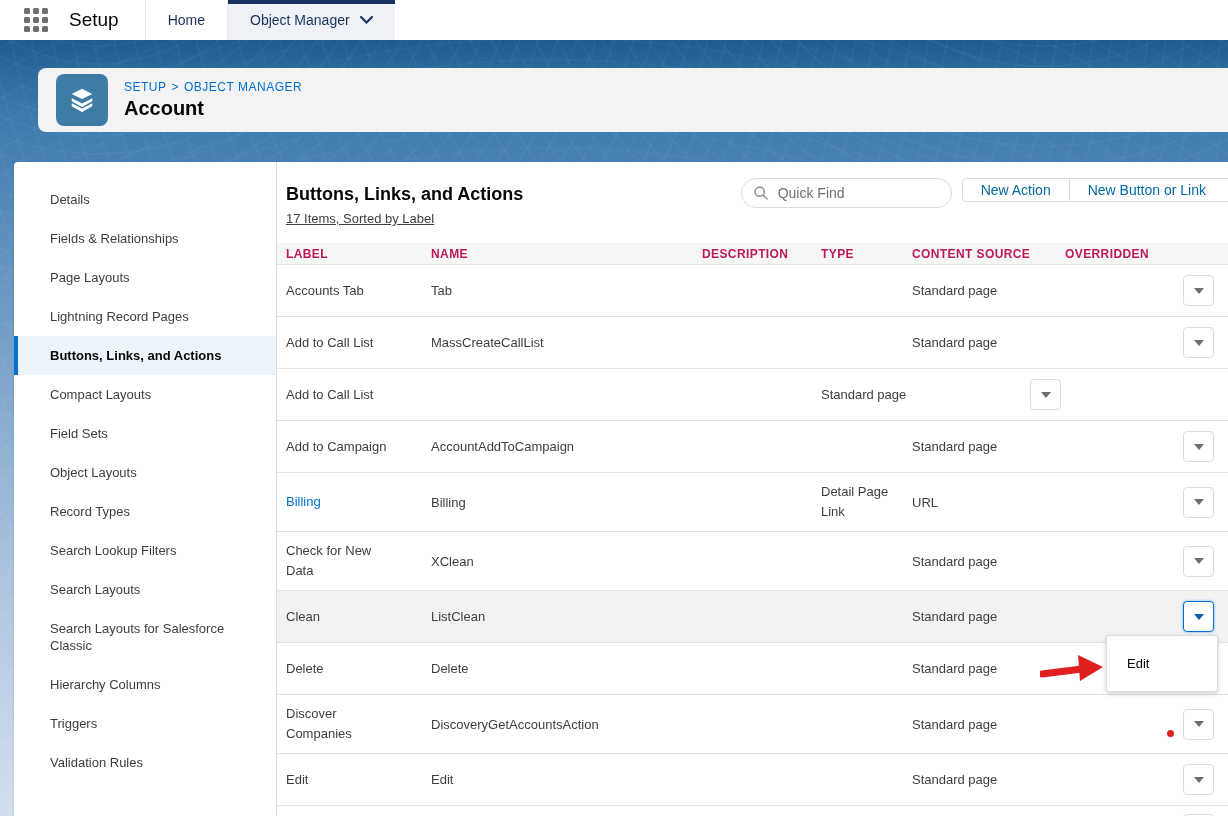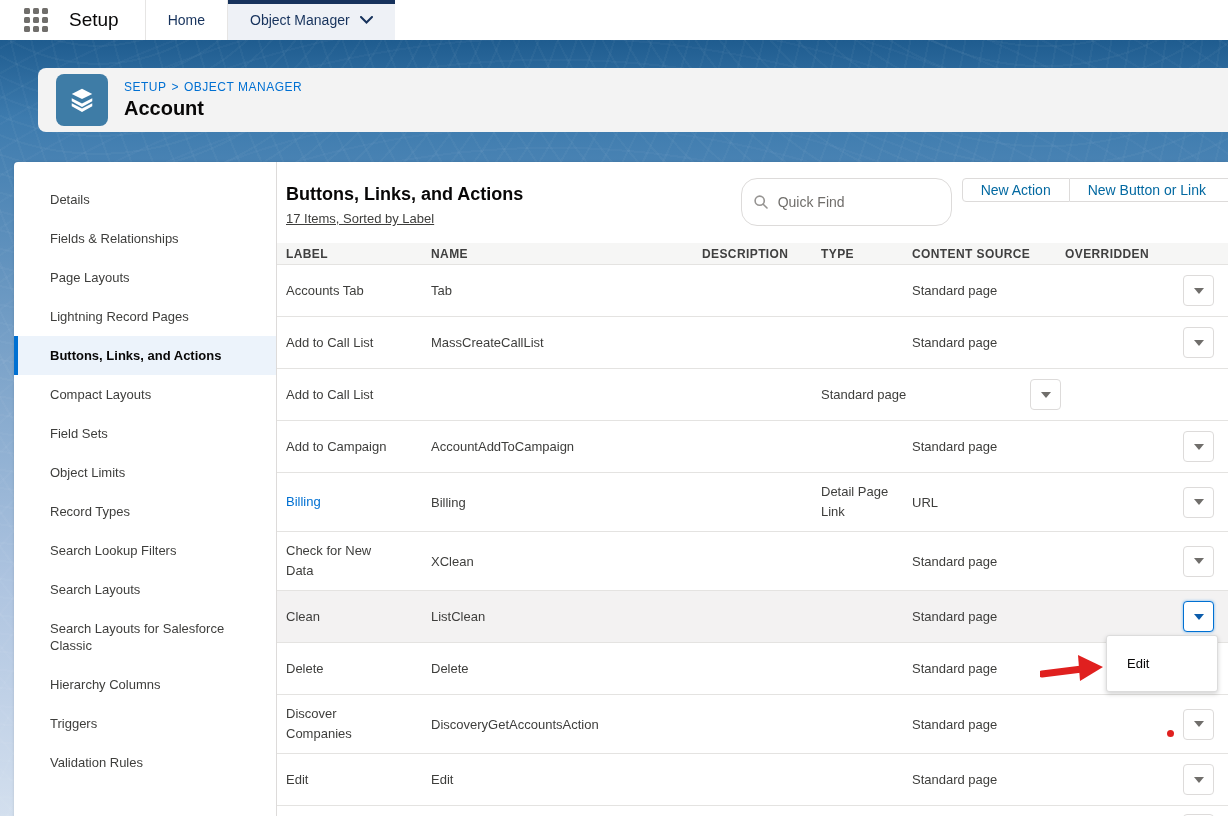--- a/index.html
+++ b/index.html
@@ -48,36 +48,36 @@
   .sidebar { width:263px; flex:none; border-right:1px solid #dddbda; padding-top:18px; }
   .side-item { padding:11px 20px 11px 36px; font-size:13px; line-height:17px; color:#3e3e3c; cursor:pointer; }
   .side-item.selected { background:#ecf3fb; border-left:4px solid #0070d2; padding-left:32px; font-weight:700; color:#080707; }
 
   .content { flex:1; position:relative; min-width:0; }
   .content-header { padding:22px 0 0 9px; }
   .content-title { font-size:18px; font-weight:700; color:#080707; }
   .content-sub { font-size:13px; color:#3e3e3c; margin-top:6px;text-decoration:underline; }
 
   .controls { position:absolute; top:16px; right:0; display:flex; align-items:flex-start; }
-  .search-box { width:211px; height:48px; border:1px solid #dddbda; border-radius:16px; background:#fff; display:flex; align-items:center; padding:0 12px; margin-right:10px; }
+  .search-box { width:211px; height:30px; border:1px solid #dddbda; border-radius:16px; background:#fff; display:flex; align-items:center; padding:0 12px; margin-right:10px; }
   .search-box svg { flex:none; margin-right:8px; }
   .search-box input { border:none; outline:none; width:100%; font-size:14px; font-family:inherit; color:#080707; background:transparent; }
   .search-box input::placeholder { color:#706e6b; }
   .btn-group { display:flex; }
   .btn { height:24px; background:#fff; border:1px solid #dddbda; color:#0369a1; font-size:14px; font-family:inherit; padding:0 18px; display:flex; align-items:center; cursor:pointer; }
   .btn.first { border-radius:4px 0 0 4px; }
   .btn.last { border-left:none; padding-right:24px; margin-right:-3px; }
 
   
   .table { margin-top:17px; }
   .t-head, .t-row {
     display:grid; grid-template-columns:145px 271px 119px 91px 153px 1fr;
     padding:0 10px 0 9px; align-items:center;
   }
-  .t-head { background:#f6f6f5; height:21px; font-size:12px; font-weight:700; color:#404040; letter-spacing:.4px; }
+  .t-head { background:#f6f6f5; height:21px; font-size:12px; font-weight:700; color:#be185d; letter-spacing:.4px; }
   .t-row { min-height:52px; border-top:1px solid #e4e3e1; font-size:13px; color:#3e3e3c; position:relative; }
   .t-row.highlight { background:#f3f2f2; }
   .t-row.tall { min-height:59px; }
   .cell-label { padding-right:42px; line-height:20px; }
   .cell-label.link { color:#0070d2; cursor:pointer; }
   .cell-type { padding-right:10px; line-height:20px; }
   .dd-btn { justify-self:end; margin-right:4px; width:31px; height:31px; background:#fff; border:1px solid #dddbda; border-radius:4px; display:flex; align-items:center; justify-content:center; cursor:pointer; padding:0; }
   .dd-btn .tri { width:0; height:0; border-left:5px solid transparent; border-right:5px solid transparent; border-top:6px solid #706e6b; }
   .dd-btn.active { border-color:#0070d2; box-shadow:0 0 3px rgba(21,137,238,.6); }
   .dd-btn.active .tri { border-top-color:#0b5cab; }
@@ -141,21 +141,21 @@
 
 <div class="panel">
   <nav class="sidebar" id="sidebar">
       <div class="side-item"><span>Details</span></div>
       <div class="side-item"><span>Fields &amp; Relationships</span></div>
       <div class="side-item"><span>Page Layouts</span></div>
       <div class="side-item"><span>Lightning Record Pages</span></div>
       <div class="side-item selected"><span>Buttons, Links, and Actions</span></div>
       <div class="side-item"><span>Compact Layouts</span></div>
       <div class="side-item"><span>Field Sets</span></div>
-      <div class="side-item"><span>Object Limits</span></div>
+      <div class="side-item"><span>Object Layouts</span></div>
       <div class="side-item"><span>Record Types</span></div>
       <div class="side-item"><span>Search Lookup Filters</span></div>
       <div class="side-item"><span>Search Layouts</span></div>
       <div class="side-item"><span>Search Layouts for Salesforce Classic</span></div>
       <div class="side-item"><span>Hierarchy Columns</span></div>
       <div class="side-item"><span>Triggers</span></div>
       <div class="side-item"><span>Validation Rules</span></div>
     </nav>
 
   <section class="content">

